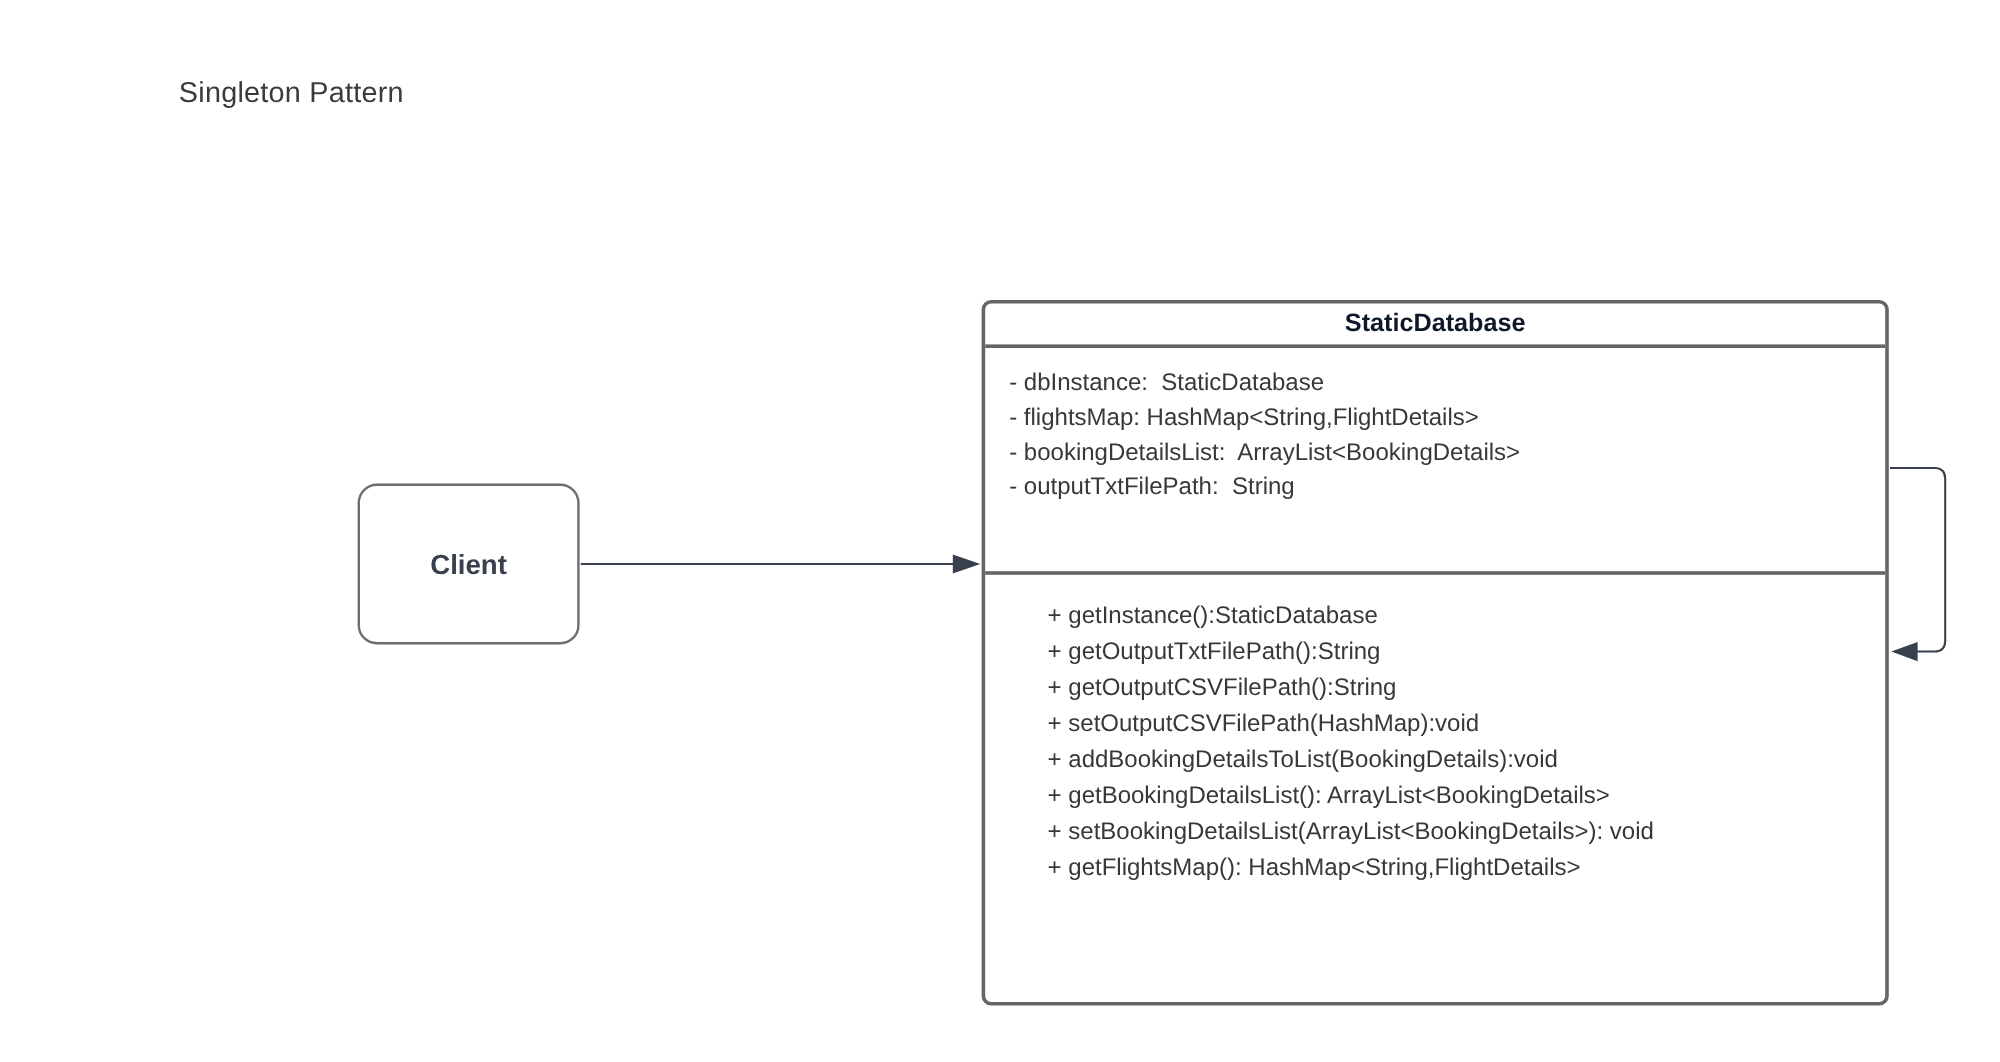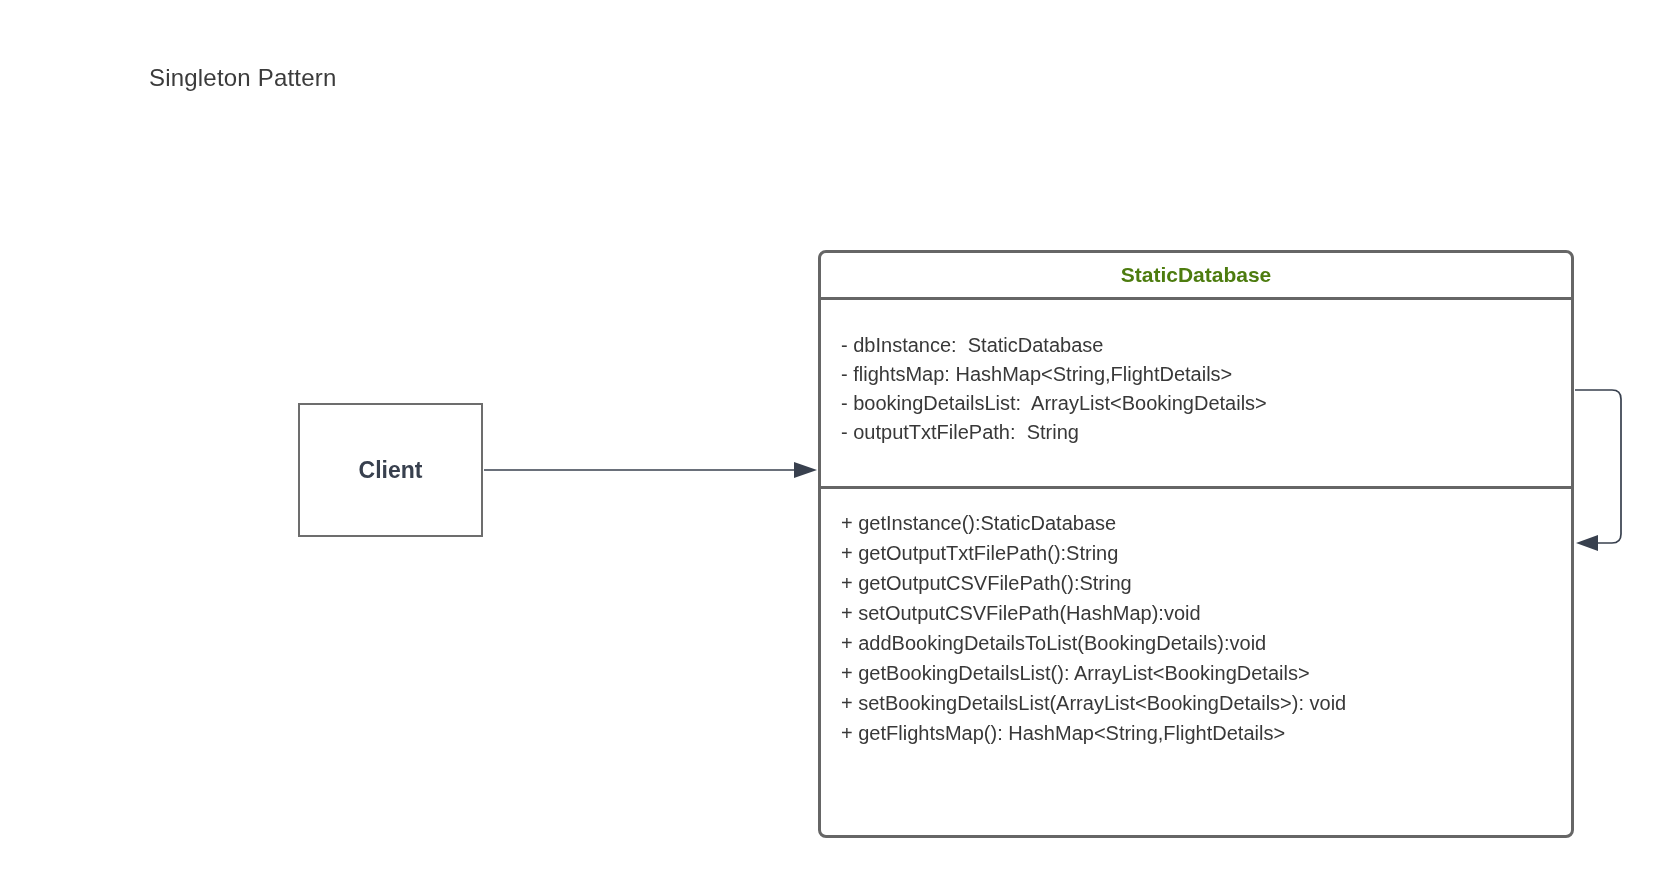--- a/index.html
+++ b/index.html
@@ -15,42 +15,43 @@
 
   .diagram-title{
     position:absolute;left:149px;top:64px;
     font-size:24px;font-weight:normal;color:#3b3b3b;letter-spacing:.2px;
   }
 
   .connector-layer{position:absolute;left:0;top:0;width:1667px;height:885px;color:var(--accent);}
 
   .client-box{
     position:absolute;left:298px;top:403px;width:185px;height:134px;
-    background:var(--background);border:2px solid #6d6d6d;border-radius:0;
+    background:var(--background);border:2px solid #6d6d6d;border-radius:16px;
     display:flex;align-items:center;justify-content:center;
   }
   .client-box .label{font-size:23px;font-weight:bold;color:var(--accent);}
 
   .class-box{
     position:absolute;left:818px;top:250px;width:756px;height:588px;
     background:var(--background);border:3px solid var(--border);border-radius:8px;
     display:flex;flex-direction:column;
   }
   .class-header{
-    height:47px;border-bottom:3px solid var(--border);
+    height:37px;border-bottom:3px solid var(--border);
     display:flex;align-items:center;justify-content:center;
-    font-size:21px;font-weight:bold;color:#4d7c0f;
+    font-size:21px;font-weight:bold;color:#0f172a;
   }
   .class-attributes{
     height:189px;border-bottom:3px solid var(--border);
-    padding:31px 10px 0 20px;
+    padding:15px 10px 0 20px;
   }
   .class-methods{
     flex:1;
     padding:19px 10px 0 20px;
+    margin-left:32px;
   }
   .member{
     font-size:20px;line-height:29px;color:var(--text);
     white-space:pre;
   }
   .class-methods .member{line-height:30px;}
 </style>
 </head>
 <body>
 

